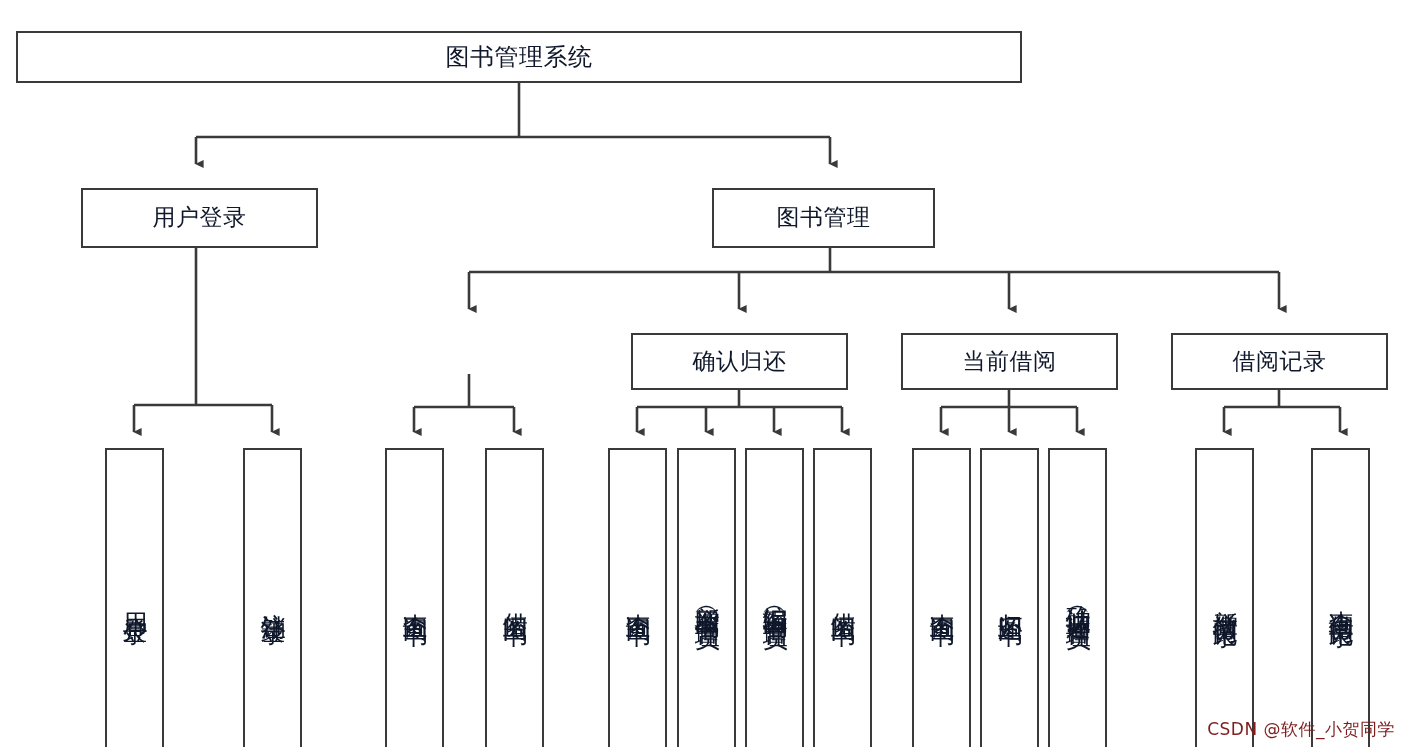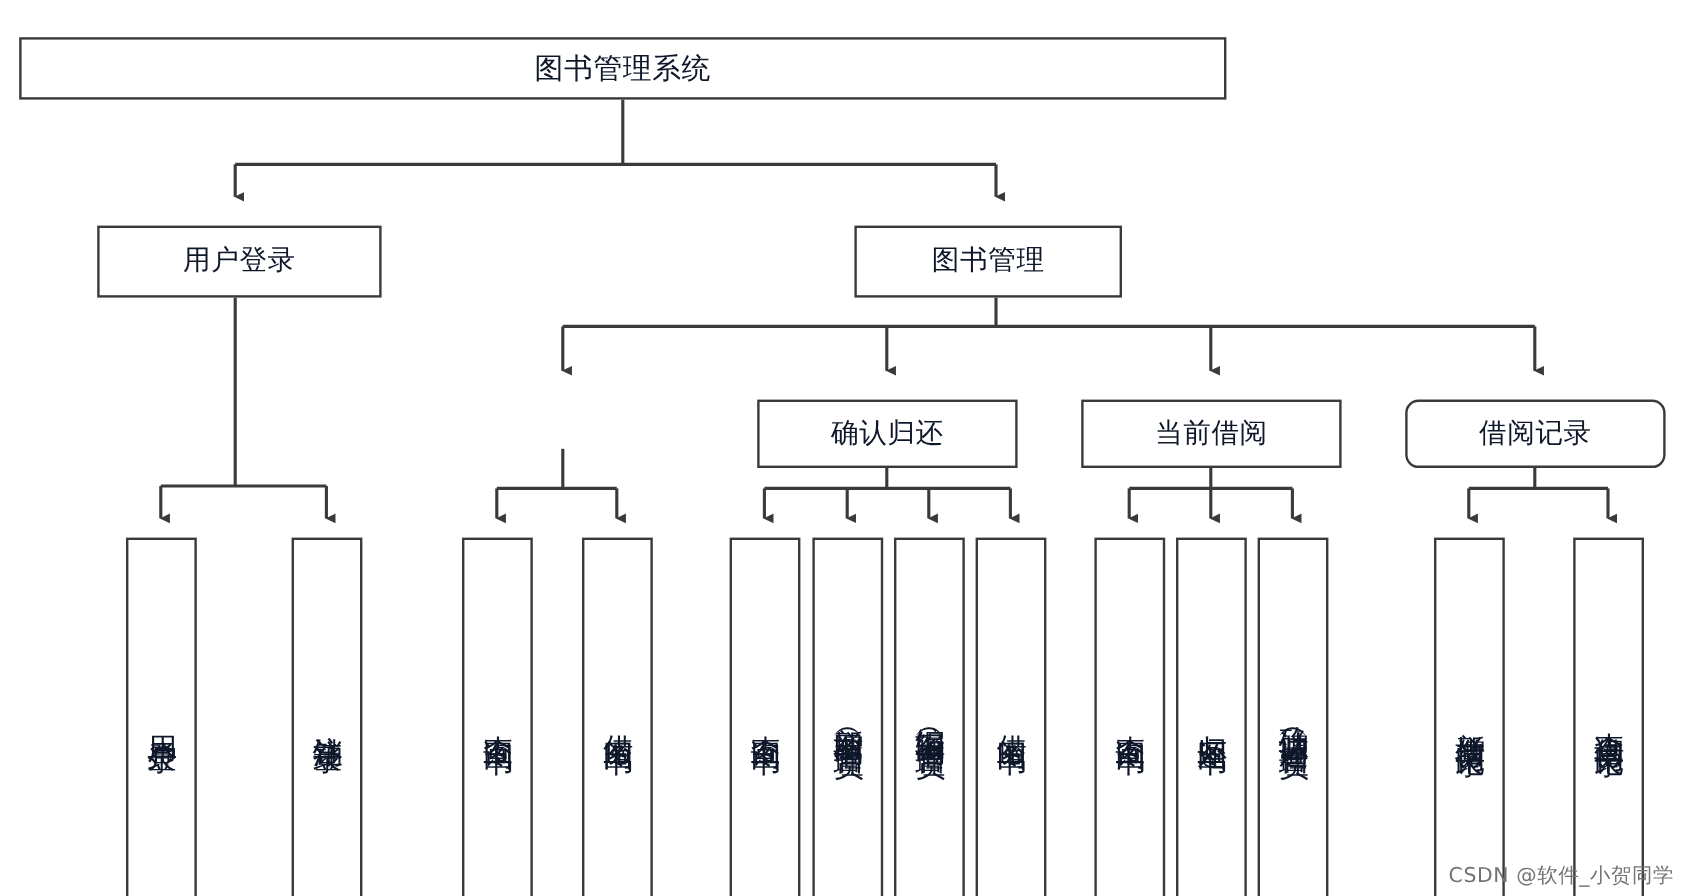--- a/index.html
+++ b/index.html
@@ -57,21 +57,21 @@
     font-size:25px;
     line-height:1.05;
     letter-spacing:3px;
     max-height:100%;
   }
   #watermark{
     position:absolute;
     right:10px;
     bottom:6px;
     font-size:17px;
-    color:#737373;
+    color:#7f1d1d;
     white-space:nowrap;
     letter-spacing:0.5px;
     pointer-events:none;
   }
 </style>
 </head>
 <body>
 
 <div id="diagram-canvas">
 
@@ -136,21 +136,21 @@
   <div class="node horizontal" style="left:712px;top:172px;width:223px;height:60px;">
     <span class="node-label">图书管理</span>
   </div>
 
   <div class="node horizontal" style="left:631px;top:317px;width:217px;height:57px;">
     <span class="node-label">确认归还</span>
   </div>
   <div class="node horizontal" style="left:901px;top:317px;width:217px;height:57px;">
     <span class="node-label">当前借阅</span>
   </div>
-  <div class="node horizontal" style="left:1171px;top:317px;width:217px;height:57px;border-radius:11px;">
+  <div class="node horizontal" style="left:1171px;top:317px;width:217px;height:57px;">
     <span class="node-label">借阅记录</span>
   </div>
 
   <div class="node vertical" style="left:105px;top:432px;width:59px;height:302px;">
     <span class="node-label">用户登录</span>
   </div>
   <div class="node vertical" style="left:243px;top:432px;width:59px;height:302px;">
     <span class="node-label">注销登录</span>
   </div>
 

